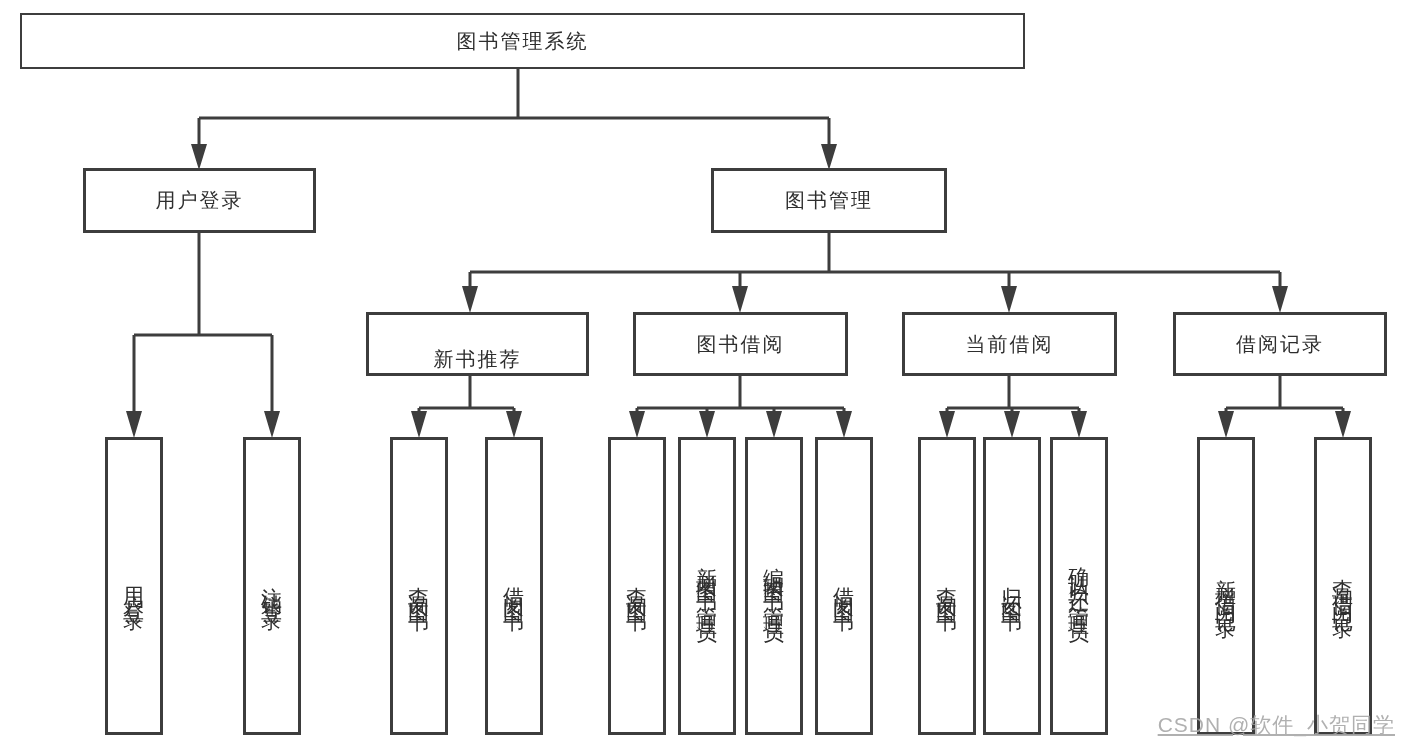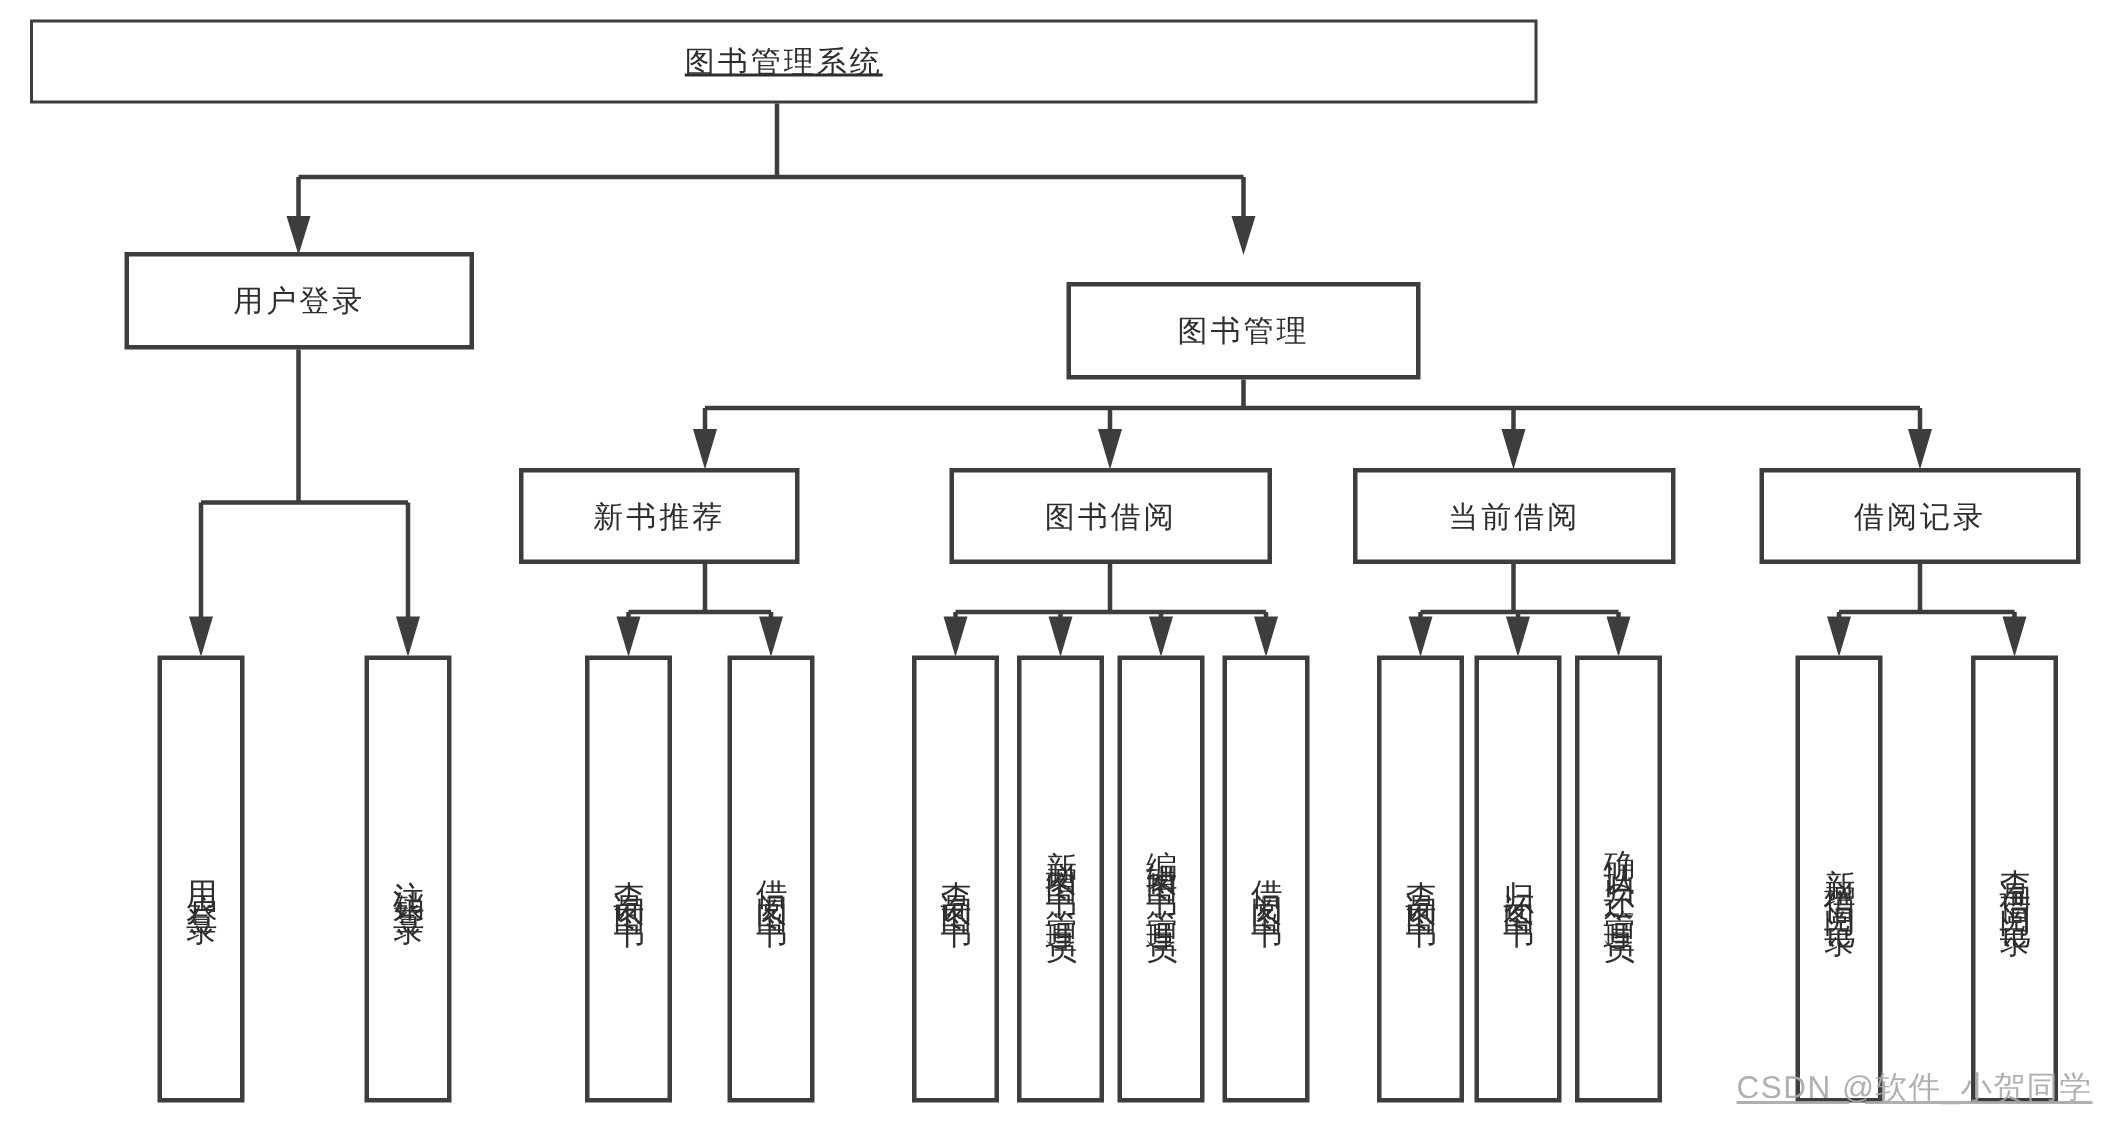--- a/index.html
+++ b/index.html
@@ -129,32 +129,32 @@
       M699 411 L715 411 L707 438 Z
       M766 411 L782 411 L774 438 Z
       M836 411 L852 411 L844 438 Z
       M939 411 L955 411 L947 438 Z
       M1004 411 L1020 411 L1012 438 Z
       M1071 411 L1087 411 L1079 438 Z
       M1218 411 L1234 411 L1226 438 Z
       M1335 411 L1351 411 L1343 438 Z"></path>
   </svg>
 
-  <div class="node node-root" style="left:20px; top:13px; width:1005px; height:56px;text-decoration:underline;">
+  <div class="node node-root" style="left:20px; top:13px; width:1005px; height:56px;">
     <span class="hlabel">图书管理系统</span>
   </div>
 
   <div class="node" style="left:83px; top:168px; width:233px; height:65px;">
     <span class="hlabel">用户登录</span>
   </div>
-  <div class="node" style="left:711px; top:168px; width:236px; height:65px;margin-top:20px;">
+  <div class="node" style="left:711px; top:168px; width:236px; height:65px;">
     <span class="hlabel">图书管理</span>
   </div>
 
-  <div class="node" style="left:346px; top:312px; width:187px; height:64px;">
+  <div class="node" style="left:366px; top:312px; width:223px; height:64px;align-items:flex-end;">
     <span class="hlabel">新书推荐</span>
   </div>
   <div class="node" style="left:902px; top:312px; width:215px; height:64px;">
     <span class="hlabel">当前借阅</span>
   </div>
   <div class="node" style="left:633px; top:312px; width:215px; height:64px;">
     <span class="hlabel">图书借阅</span>
   </div>
   <div class="node" style="left:1173px; top:312px; width:214px; height:64px;">
     <span class="hlabel">借阅记录</span>

